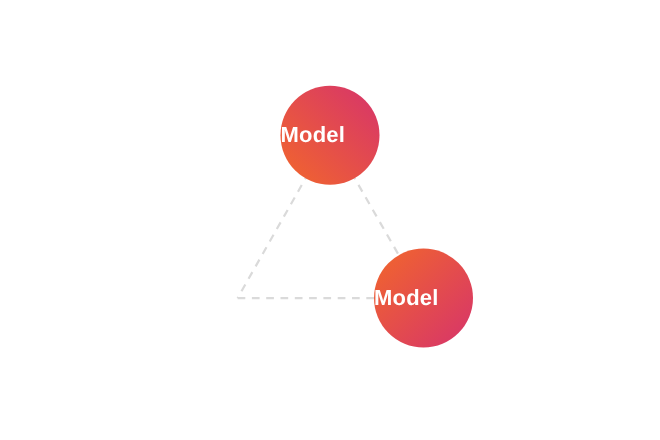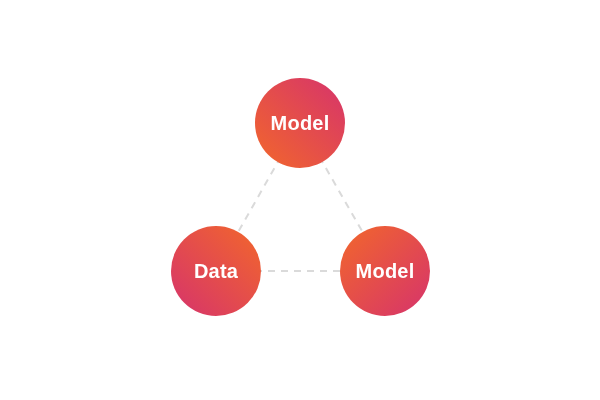--- a/index.html
+++ b/index.html
@@ -28,21 +28,21 @@
     stroke-dasharray: 7 6;
     fill: none;
   }
   .node {
     position: absolute;
     width: 90px;
     height: 90px;
     border-radius: 50%;
     display: flex;
     align-items: center;
-    justify-content: center;
+    justify-content: flex-start;
   }
   .node-model {
     left: 255px;
     top: 78px;
     background: linear-gradient(45deg, var(--gradient_orange, #f2672b) 0%, var(--gradient_pink, #d6336c) 100%);
   }
   .node-data {
     left: 171px;
     top: 226px;
     background: linear-gradient(45deg, var(--gradient_pink, #d6336c) 0%, var(--gradient_orange, #f2672b) 100%);
@@ -68,21 +68,18 @@
   <svg class="edges-layer" viewBox="0 0 600 400" xmlns="http://www.w3.org/2000/svg">
     <line x1="300" y1="123" x2="216" y2="271"></line>
     <line x1="300" y1="123" x2="385" y2="271"></line>
     <line x1="216" y1="271" x2="385" y2="271"></line>
   </svg>
 
   <div class="node node-model">
     <span class="node-label">Model</span>
   </div>
 
-  <div class="node node-data">
-    <span class="node-label">Data</span>
-  </div>
 
   <div class="node node-code">
     <span class="node-label">Model</span>
   </div>
 
 </div>
 
 </body></html>

